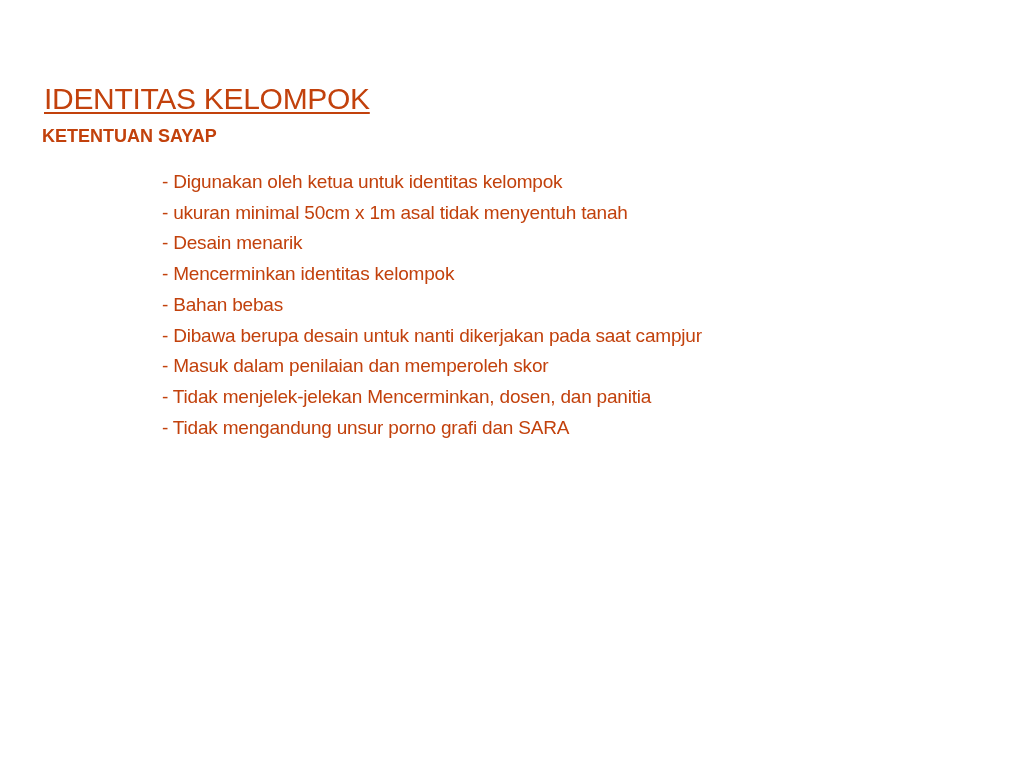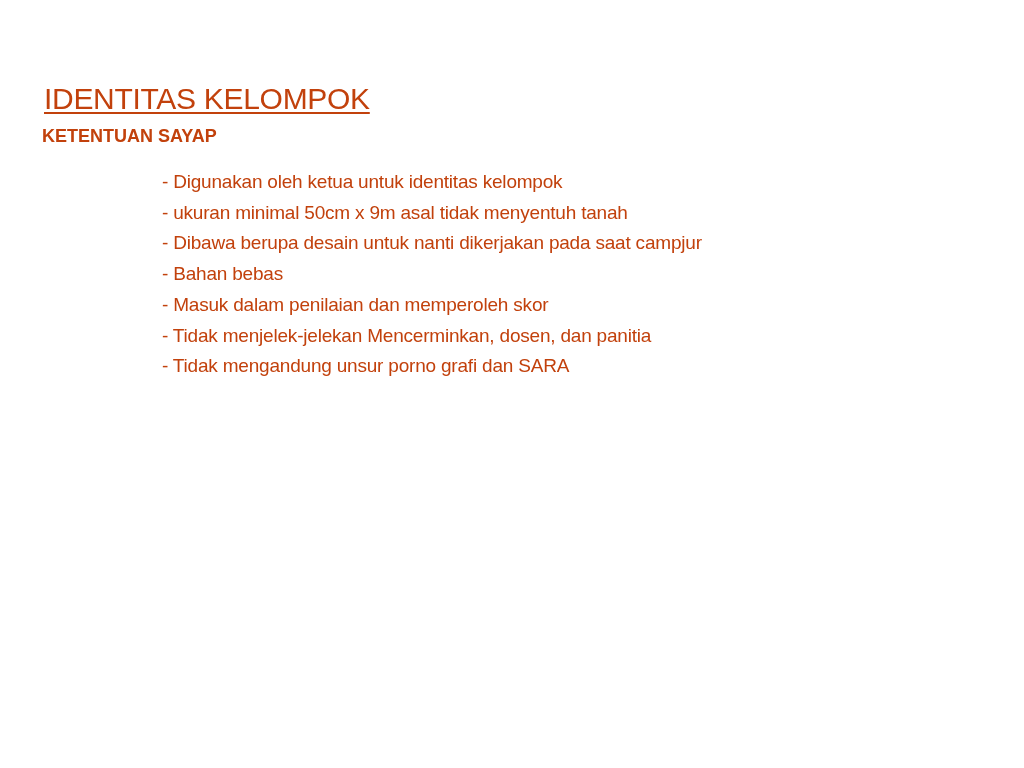--- a/index.html
+++ b/index.html
@@ -57,20 +57,22 @@
     }
   </style>
 </head>
 <body>
 
 <div class="slide">
   <div class="title">IDENTITAS KELOMPOK</div>
   <div class="subtitle">KETENTUAN SAYAP</div>
   <ul class="list">
     <li>- Digunakan oleh ketua untuk identitas kelompok</li>
-    <li>- ukuran minimal 50cm x 9m asal tidak menyentuh tanah</li>
+    <li>- ukuran minimal 50cm x 1m asal tidak menyentuh tanah</li>
+    <li>- Desain menarik</li>
+    <li>- Mencerminkan identitas kelompok</li>
+    <li>- Bahan bebas</li>
     <li>- Dibawa berupa desain untuk nanti dikerjakan pada saat campjur</li>
-    <li>- Bahan bebas</li>
     <li>- Masuk dalam penilaian dan memperoleh skor</li>
     <li>- Tidak menjelek-jelekan Mencerminkan, dosen, dan panitia</li>
     <li>- Tidak mengandung unsur porno grafi dan SARA</li>
   </ul>
 </div>
 
 </body></html>

